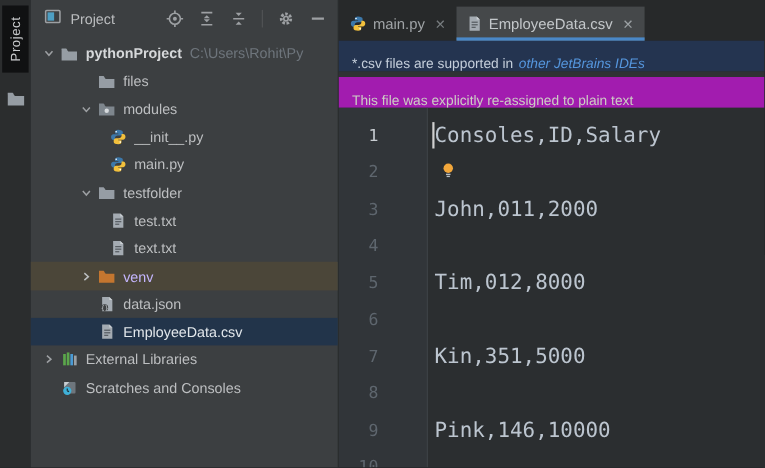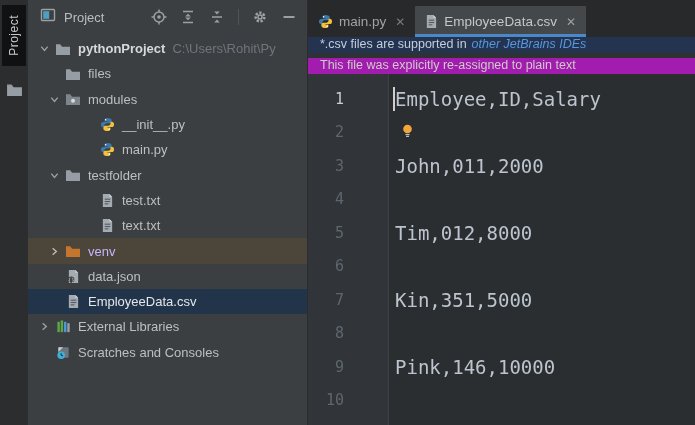--- a/index.html
+++ b/index.html
@@ -26,40 +26,40 @@
   .hsep { width:1px; height:16px; background:#515456; }
 
   .tree { margin-top:2px; flex:1; }
   .row { height:25.3px; display:flex; align-items:center; white-space:nowrap;
          overflow:hidden; font-size:13px; color:#BDBFC1; cursor:pointer; }
   .row .chev { width:20px; height:16px; display:flex; align-items:center;
                justify-content:center; flex-shrink:0; }
   .row .ticon { width:18px; height:16px; display:flex; align-items:center;
                 justify-content:center; flex-shrink:0; margin-right:6px; }
   .lvl0 { padding-left:6px; }
-  .lvl1 { padding-left:16px; }
+  .lvl1 { padding-left:40px; }
   .lvl2 { padding-left:50px; }
   .row.selected { background:#22344A; color:#E2E7EB; }
   .row.venv-row { background:#4B4639; color:#c4b5fd; }
   .root-label { font-weight:bold; color:#D6D8DA; }
   .root-path { color:#6E757C; margin-left:7px; }
 
   
   .editor-area { flex:1; display:flex; flex-direction:column; min-width:0; }
   .tabbar { height:37px; background:#27292A; display:flex; align-items:flex-end; flex-shrink:0; }
   .tab { height:31px; display:flex; align-items:center; padding:0 10px; font-size:13.5px;
          color:#9FA3A6; position:relative; cursor:pointer; }
   .tab .ticon16 { margin-right:6px; display:flex; }
   .tab .close { margin-left:9px; color:#777C7F; font-size:12px; line-height:1; cursor:pointer; }
   .tab.active { background:#45484A; color:#C3C7CA; }
   .tab.active::after { content:''; position:absolute; left:0; right:0; bottom:0;
                        height:3px; background:#4A88C7; }
   .tab.active .close { color:#9BA0A3; }
 
-  .banner { height:16px; display:flex; align-items:flex-start; padding:0 12px;
+  .banner { height:28px; display:flex; align-items:flex-end; padding:0 12px;
             font-size:12.5px; flex-shrink:0; }
   .banner.info { background:#243450; color:#C4CEDA; }
   .banner.info a { color:#5596DD; text-decoration:none; margin-left:5px; cursor:pointer;font-style:italic; }
   .banner-gap { height:5px; background:#2F3234; flex-shrink:0; }
   .banner.warn { background:#a21caf; color:#CCCCC4; }
 
   .editor { flex:1; position:relative; background:#2B2E30; overflow:hidden;
             font-family:"DejaVu Sans Mono", monospace; padding-top:8px; }
   .editor::before { content:''; position:absolute; left:0; top:0; bottom:0; width:80px;
                     background:#313539; border-right:1px solid #3E4246; }
@@ -366,21 +366,21 @@
     </div>
     <div class="banner-gap"></div>
     <div class="banner warn">
       <span>This file was explicitly re-assigned to plain text</span>
     </div>
 
     <div class="editor">
       <div class="line">
         <span class="ln current">1</span>
         <span class="caret"></span>
-        <span class="code">Employee,ID,Salary</span>
+        <span class="code">Consoles,ID,Salary</span>
       </div>
       <div class="line">
         <span class="ln">2</span>
         <span class="bulb"><svg width="15" height="16" viewBox="0 0 16 17">
               <circle cx="8" cy="6.3" r="4.6" fill="#F2A73B"></circle>
               <rect x="5.8" y="11.6" width="4.4" height="1.3" fill="#B9BEC2"></rect>
               <rect x="6.4" y="13.6" width="3.2" height="1.3" fill="#B9BEC2"></rect>
             </svg></span>
         <span class="code"></span>
       </div>

